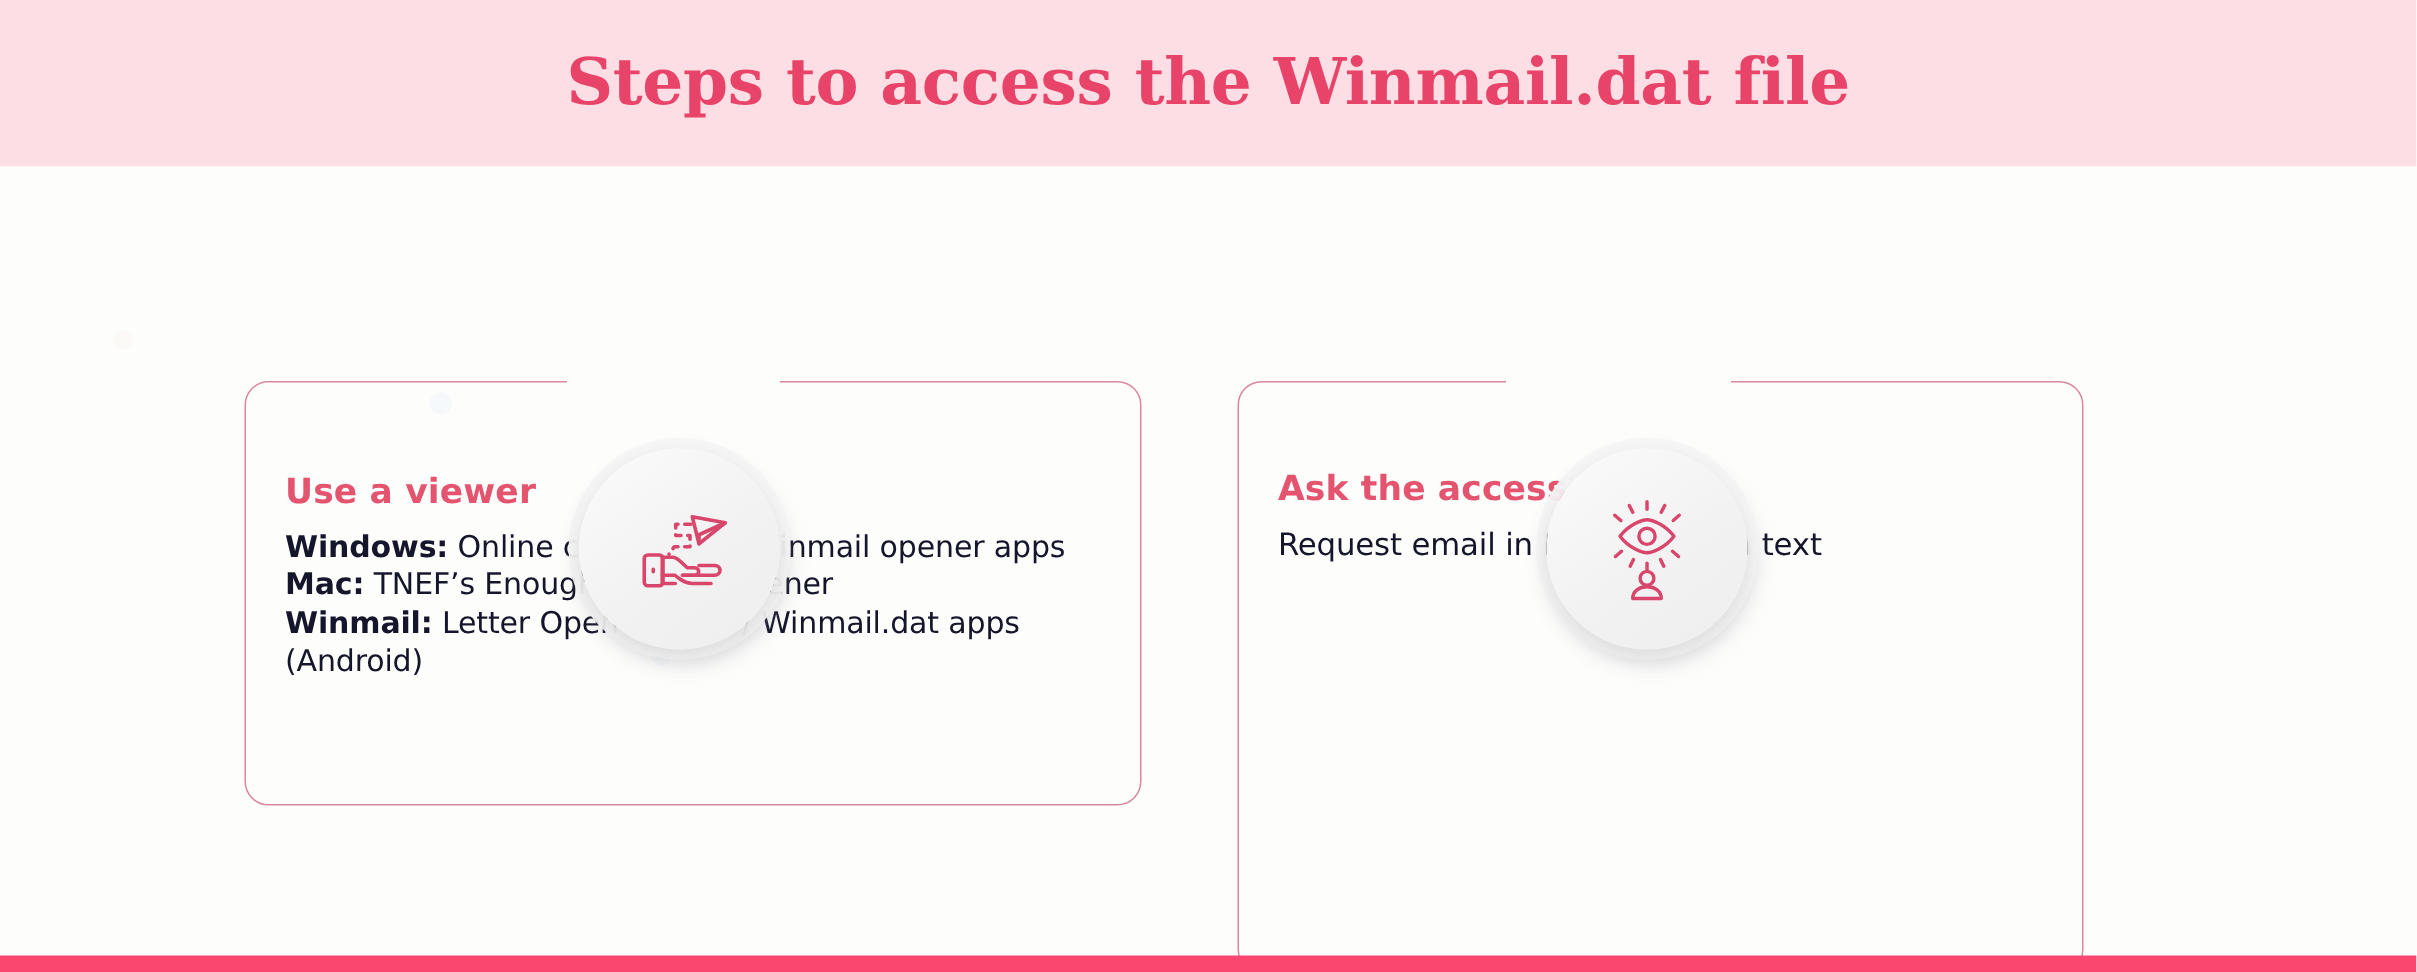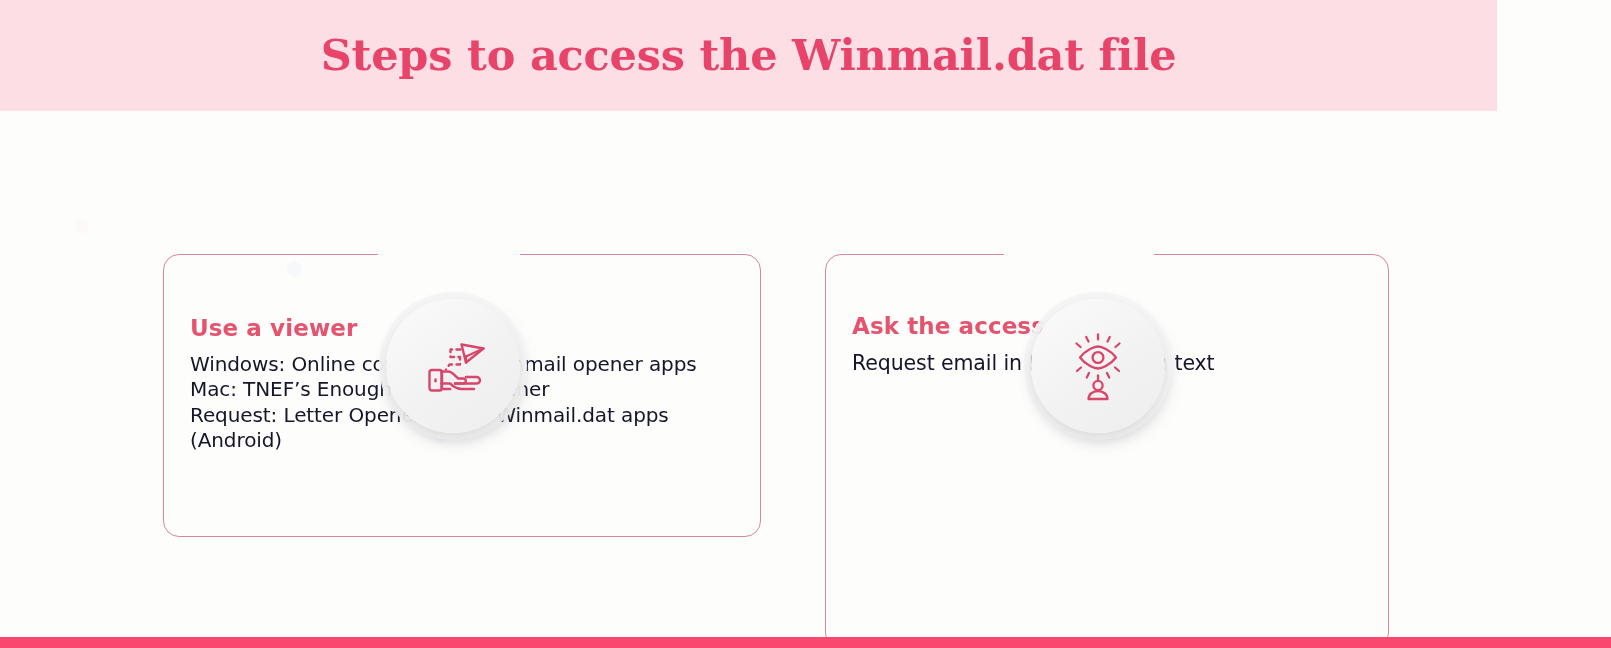--- a/index.html
+++ b/index.html
@@ -19,21 +19,21 @@
     width: 1611px;
     height: 648px;
     background: #fdfdfc;
   }
 
   
   #header-band {
     position: absolute;
     left: 0;
     top: 0;
-    width: 1497px;
+    width: 1611px;
     height: 111px;
     background: #fcdee4;
     display: flex;
     align-items: center;
     justify-content: center;
   }
   #page-title {
     font-family: "DejaVu Serif", "Liberation Serif", serif;
     font-weight: bold;
     font-size: 43px;
@@ -100,21 +100,21 @@
   .card-lines {
     font-family: "DejaVu Sans", "Liberation Sans", sans-serif;
     font-size: 20px;
     line-height: 1.28;
     color: #15152b;
     letter-spacing: -0.1px;
   }
   .card-1 .card-lines { font-size: 20.5px; line-height: 1.3; }
   .card-line { display: block; }
   .line-label {
-    font-weight: normal;
+    font-weight: bold;
     color: #15152b;
   }
 
   
   .icon-circle {
     position: absolute;
     width: 134px;
     height: 134px;
     border-radius: 50%;
     background: linear-gradient(145deg, #fbfbfb 0%, #f2f2f2 55%, #efeeee 100%);
@@ -157,21 +157,21 @@
       <div class="card-body">
         <div class="card-heading">Use a viewer</div>
         <div class="card-lines">
           <span class="card-line">
             <span class="line-label">Windows:</span><span> Online converters / Winmail opener apps</span>
           </span>
           <span class="card-line">
             <span class="line-label">Mac:</span><span> TNEF’s Enough / Letter Opener</span>
           </span>
           <span class="card-line">
-            <span class="line-label">Request:</span><span> Letter Opener (iOS) / Winmail.dat apps (Android)</span>
+            <span class="line-label">Winmail:</span><span> Letter Opener (iOS) / Winmail.dat apps (Android)</span>
           </span>
         </div>
       </div>
     </div>
 
     <div class="icon-circle circle-0">
       <span>
         <svg width="78" height="78" viewBox="0 0 78 78" fill="none" stroke="#d9466b" stroke-width="2.4" stroke-linecap="round" stroke-linejoin="round">
 
           <path d="M47.5 17.5 L69.5 21.5 L52 35.5 Z"></path>

